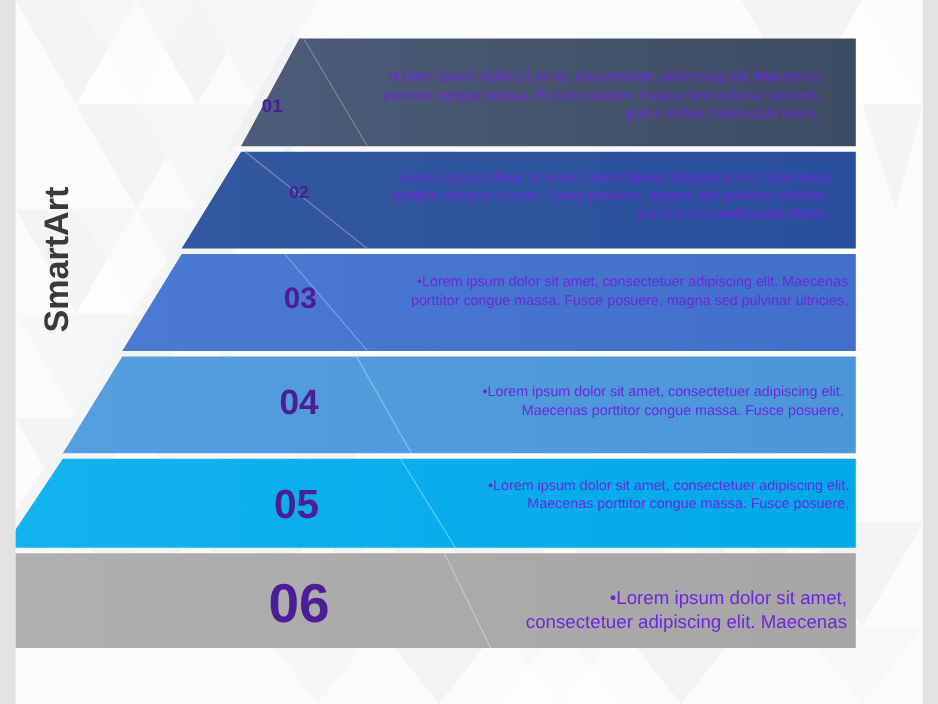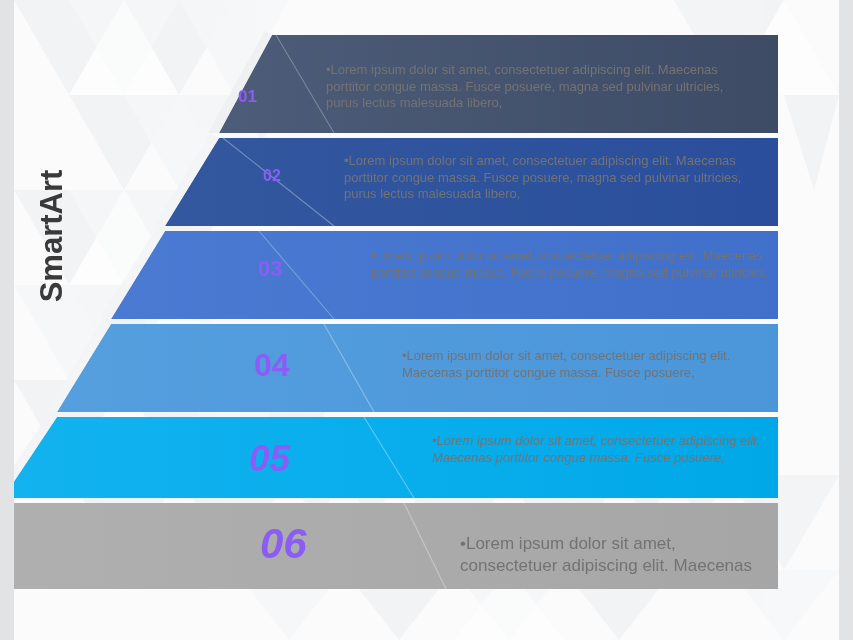--- a/index.html
+++ b/index.html
@@ -76,34 +76,34 @@
     position: absolute;
   }
   .tier-svg {
     position: absolute;
     left: 0;
     top: 0;
     overflow: visible;
   }
   .tier-num {
     position: absolute;
-    color: #8b5cf6;
+    color: #4c1d95;
     font-weight: bold;
     font-family: "Liberation Sans", sans-serif;
     line-height: 1;
     z-index: 3;
     pointer-events: none;
   }
   .tier-text {
     position: absolute;
-    color: #737373;
+    color: #6d28d9;
     font-family: "Liberation Sans", sans-serif;
     line-height: 1.28;
     z-index: 3;
-    text-align: left;
+    text-align: right;
   }
 </style>
 </head>
 <body>
 
 <div id="canvas">
 
   <div id="frame-left"></div>
   <div id="frame-right"></div>
 
@@ -200,41 +200,41 @@
           <defs>
             <linearGradient id="g3" x1="0" y1="0" x2="1" y2="0">
               <stop offset="0" stop-color="#4b7ad3"></stop>
               <stop offset="1" stop-color="#4070c9"></stop>
             </linearGradient>
           </defs>
           <polygon points="151,231 764,231 764,319 97,319" fill="url(#g3)"></polygon>
           <polygon points="151,231 97,319 86,319 143,227" fill="#f2f3f5" opacity="0.85"></polygon>
           <line x1="245" y1="231" x2="320" y2="319" stroke="#8fb0e2" stroke-width="1.1" opacity="0.7"></line>
         </svg>
-        <div class="tier-num" style="left:244px; top:258px; font-size:22px;">03</div>
+        <div class="tier-num" style="left:244px; top:258px; font-size:27px;">03</div>
         <div class="tier-text" style="left:357px; top:248px; width:400px; font-size:13px;">•Lorem ipsum  dolor sit  amet, consectetuer adipiscing  elit. Maecenas porttitor congue massa. Fusce posuere, magna sed pulvinar  ultricies,</div>
       </div>
 
       <div class="tier" style="left:0px; top:0px; width:707px; height:420px;">
         <svg class="tier-svg" width="825" height="425" viewBox="0 0 825 425">
           <defs>
             <linearGradient id="g4" x1="0" y1="0" x2="1" y2="0">
               <stop offset="0" stop-color="#559fdf"></stop>
               <stop offset="1" stop-color="#4b96d9"></stop>
             </linearGradient>
           </defs>
           <polygon points="97,324 764,324 764,412 43,412" fill="url(#g4)"></polygon>
           <polygon points="97,324 43,412 32,412 89,320" fill="#f2f3f5" opacity="0.85"></polygon>
           <line x1="310" y1="324" x2="360" y2="412" stroke="#9fccee" stroke-width="1.1" opacity="0.7"></line>
         </svg>
         <div class="tier-num" style="left:240px; top:349px; font-size:32px;">04</div>
         <div class="tier-text" style="left:388px; top:348px; width:365px; font-size:13px;">•Lorem ipsum  dolor sit  amet, consectetuer adipiscing  elit.  Maecenas porttitor congue massa. Fusce posuere,</div>
       </div>
 
-      <div class="tier" style="left:0px; top:0px; width:825px; height:505px;font-style:italic;">
+      <div class="tier" style="left:0px; top:0px; width:825px; height:505px;">
         <svg class="tier-svg" width="825" height="510" viewBox="0 0 825 510">
           <defs>
             <linearGradient id="g5" x1="0" y1="0" x2="1" y2="0">
               <stop offset="0" stop-color="#12b3ef"></stop>
               <stop offset="1" stop-color="#00a8e8"></stop>
             </linearGradient>
           </defs>
           <polygon points="43,417 764,417 764,498 -11,498" fill="url(#g5)"></polygon>
           <polygon points="43,417 -11,498 -22,498 35,413" fill="#f2f3f5" opacity="0.8"></polygon>
           <line x1="350" y1="417" x2="400" y2="498" stroke="#7fd8f7" stroke-width="1.1" opacity="0.7"></line>
@@ -247,19 +247,19 @@
         <svg class="tier-svg" width="825" height="600" viewBox="0 0 825 600">
           <defs>
             <linearGradient id="g6" x1="0" y1="0" x2="1" y2="0">
               <stop offset="0" stop-color="#b0b0b0"></stop>
               <stop offset="1" stop-color="#a6a6a6"></stop>
             </linearGradient>
           </defs>
           <polygon points="-11,503 764,503 764,589 -70,589" fill="url(#g6)"></polygon>
           <line x1="390" y1="503" x2="432" y2="589" stroke="#c9c9c9" stroke-width="1.2" opacity="0.85"></line>
         </svg>
-        <div class="tier-num" style="left:246px; top:523px; font-size:42px;font-style:italic;">06</div>
+        <div class="tier-num" style="left:230px; top:523px; font-size:50px;">06</div>
         <div class="tier-text" style="left:446px; top:533px; width:310px; font-size:17px;">•Lorem ipsum dolor sit amet, consectetuer adipiscing  elit.  Maecenas</div>
       </div>
 
     </div>
   </div>
 </div>
 
 </body></html>

